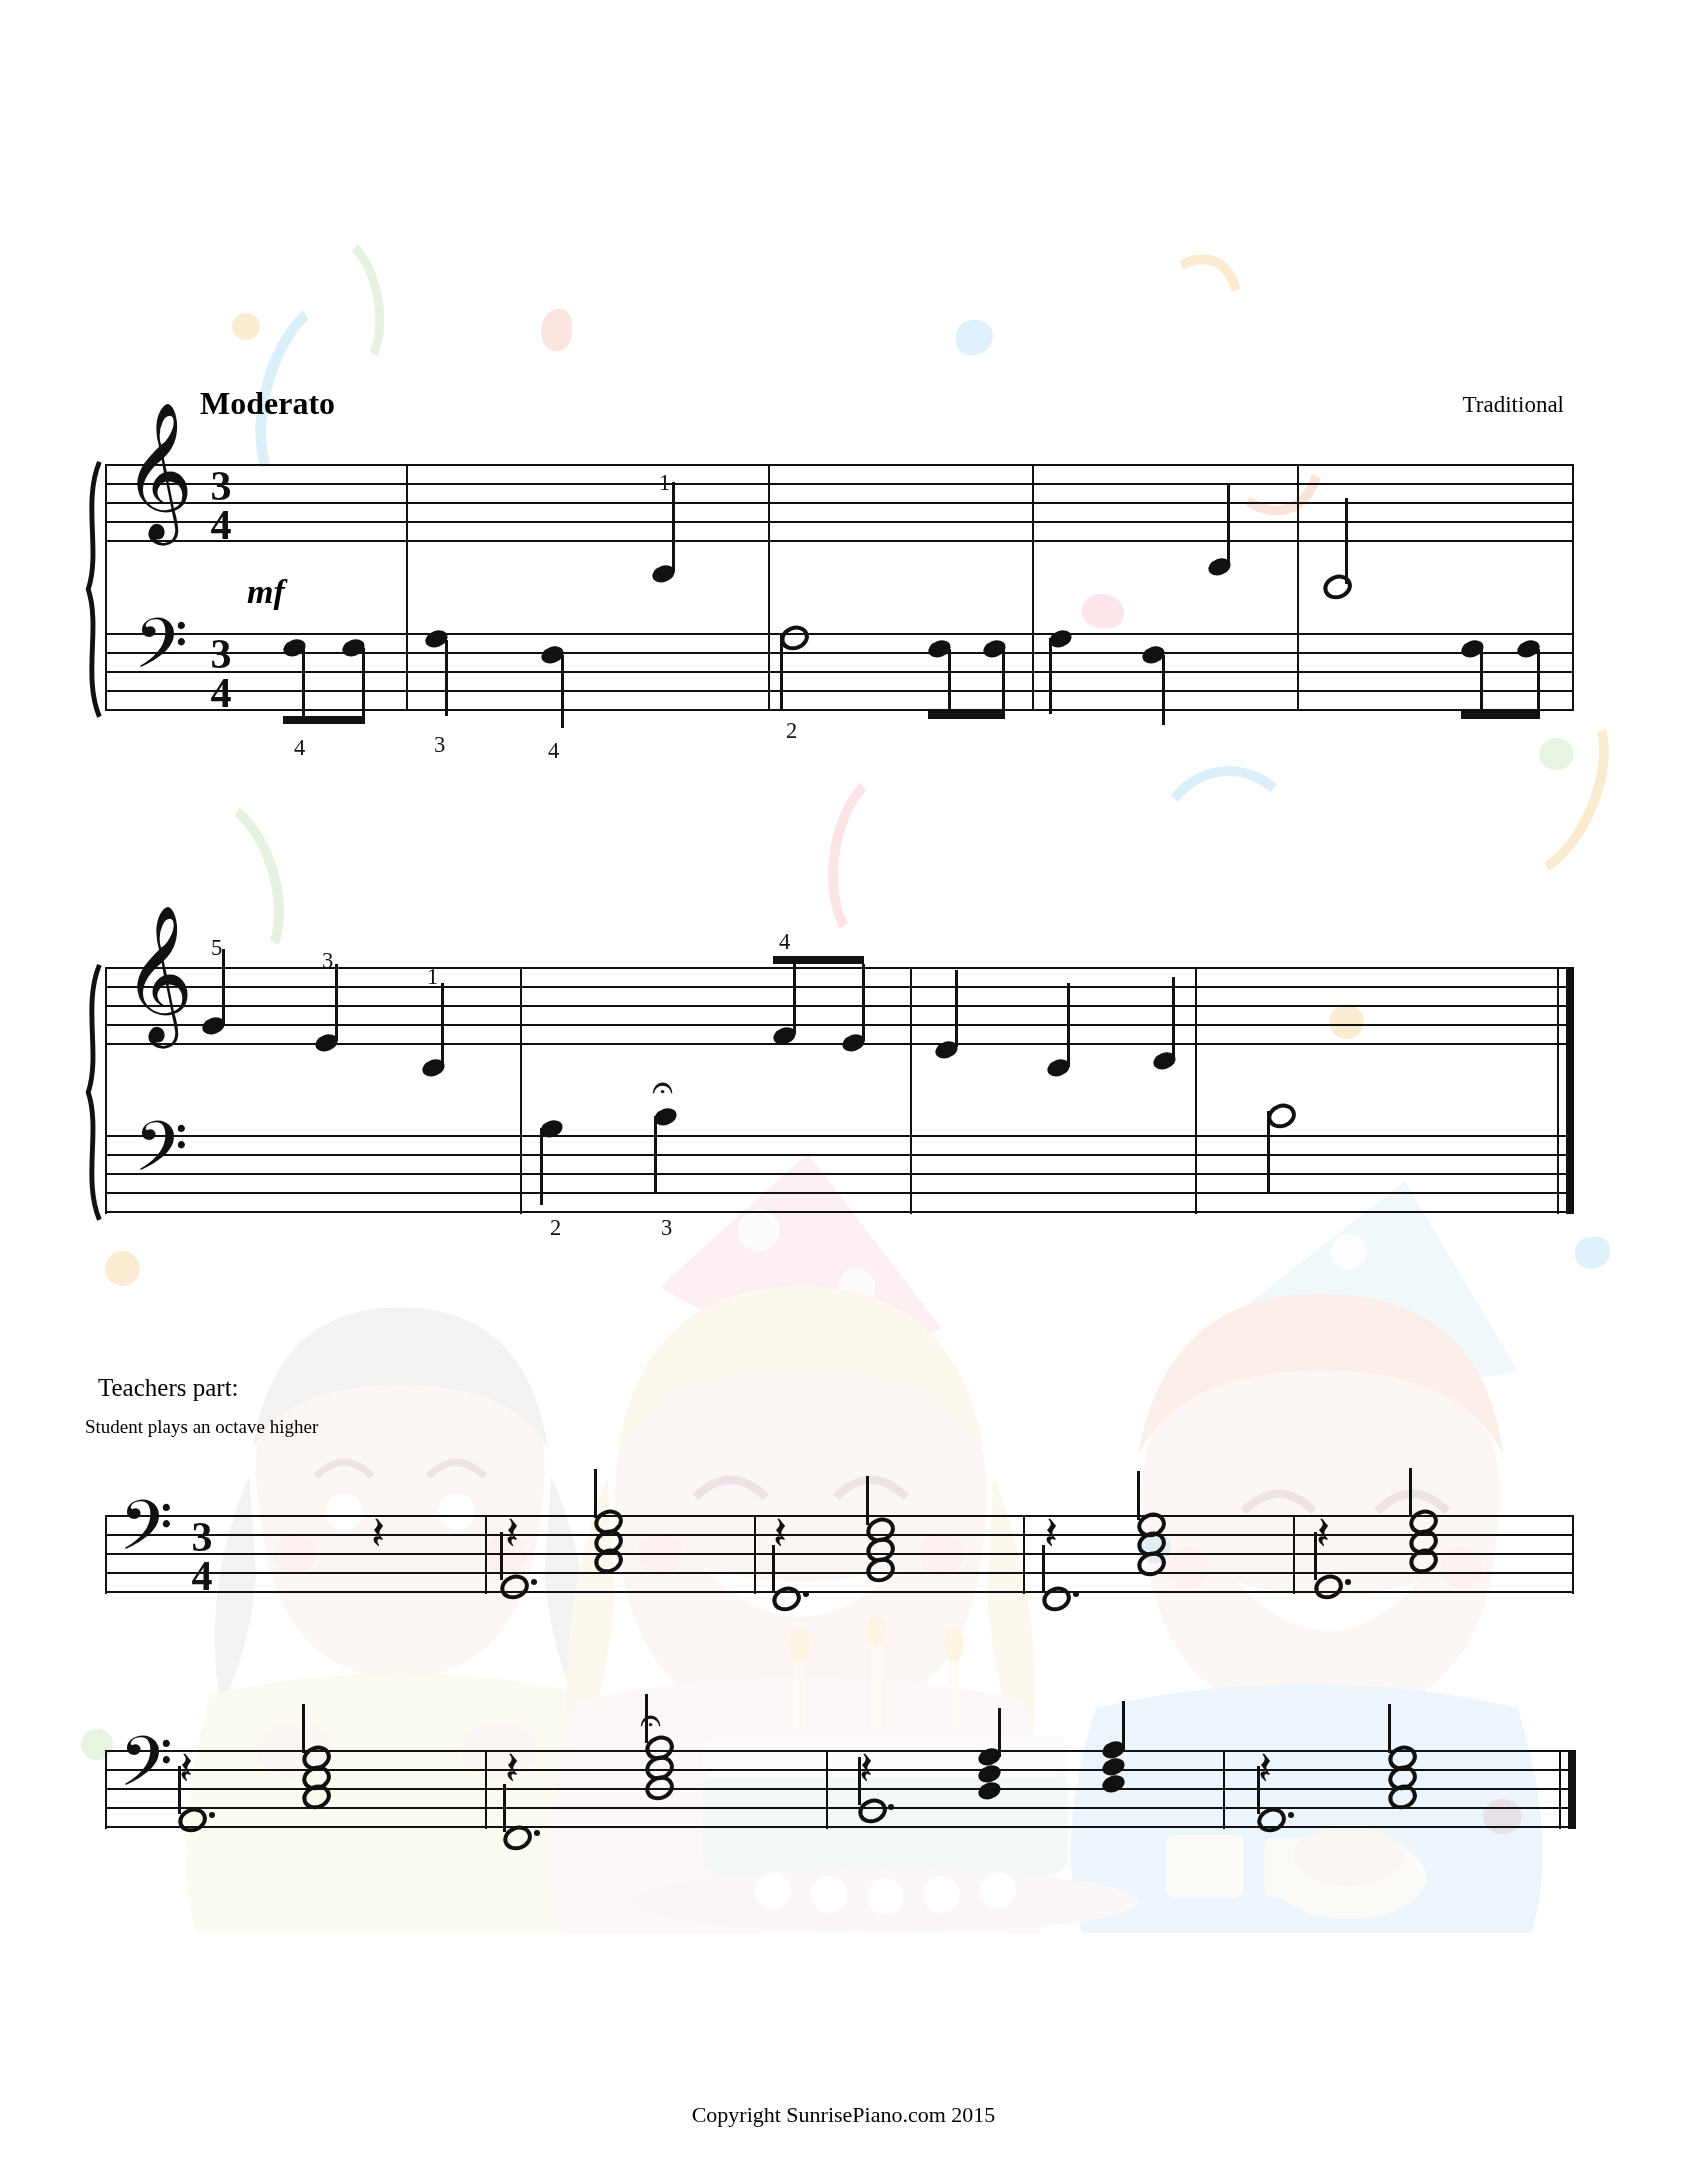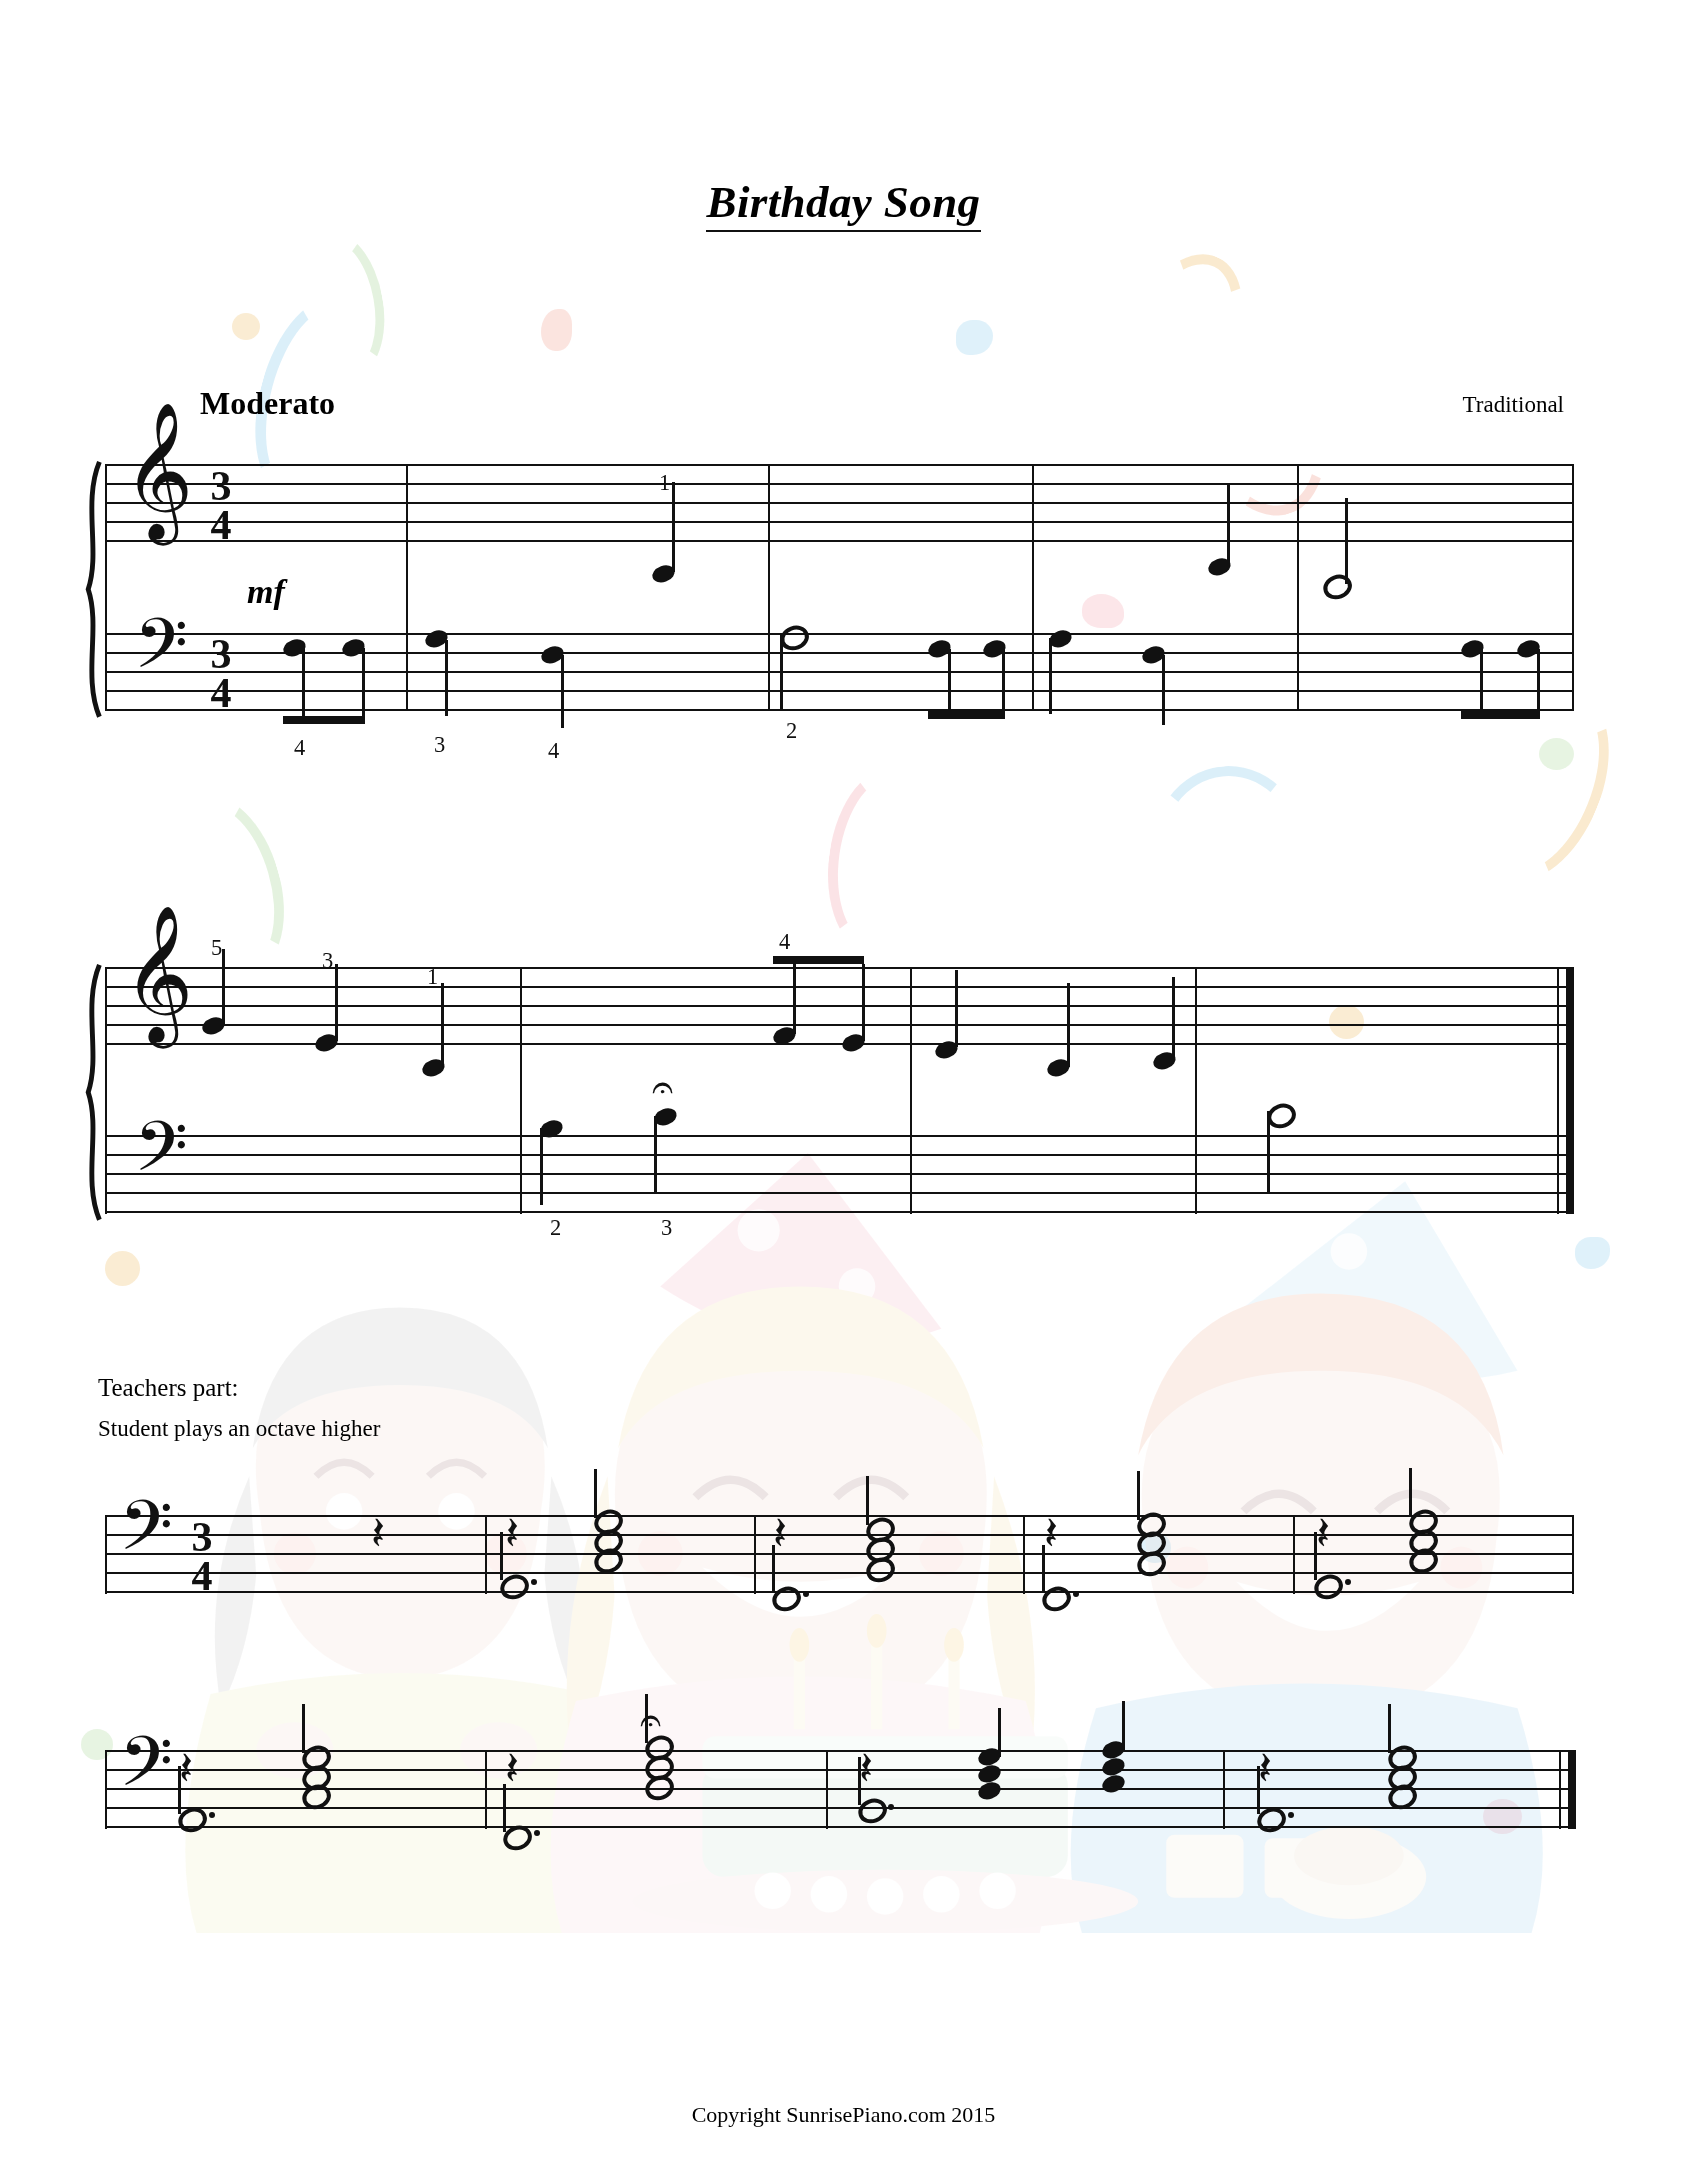--- a/index.html
+++ b/index.html
@@ -102,23 +102,23 @@
   }
   .teachers-head {
     position: absolute;
     left: 98px;
     top: 1374px;
     font-size: 25px;
     z-index: 6;
   }
   .teachers-sub {
     position: absolute;
-    left: 98px;
+    left: 85px;
     top: 1416px;
-    font-size: 23px;
+    font-size: 19px;
     z-index: 6;
   }
   .copyright {
     position: absolute;
     left: 0;
     top: 2102px;
     width: 100%;
     text-align: center;
     font-size: 22px;
     z-index: 6;
@@ -291,21 +291,20 @@
       <circle cx="1140" cy="1068" r="26" fill="#fff"></circle>
         <circle cx="1220" cy="1065" r="26" fill="#fff"></circle>
       <circle cx="1300" cy="1060" r="26" fill="#fff"></circle>
       <rect x="1540" y="980" width="110" height="90" rx="12" fill="#f4eee4"></rect>
       <rect x="1680" y="985" width="120" height="85" rx="12" fill="#f4eee4"></rect>
       <ellipse cx="1800" cy="1040" rx="110" ry="60" fill="#f4eee4"></ellipse>
       <ellipse cx="1800" cy="1010" rx="78" ry="42" fill="#e9ddcb"></ellipse>
     </g>
   </svg>
 
-  <div class="title"><span>Birthday Song</span></div>
   <div class="tempo">Moderato</div>
   <div class="composer">Traditional</div>
   <div class="dynamic">mf</div>
 
   <div class="system" style="left:0;top:0;width:1687px;height:773px;">
 
     <svg class="brace" style="left:77px;top:460px;width:28px;height:260px;" viewBox="0 0 40 370" width="28" height="260">
       <path d="M32 2 C8 60, 34 130, 16 184 C34 238, 8 308, 32 366" stroke="#111" stroke-width="7" fill="none"></path>
     </svg>
 

